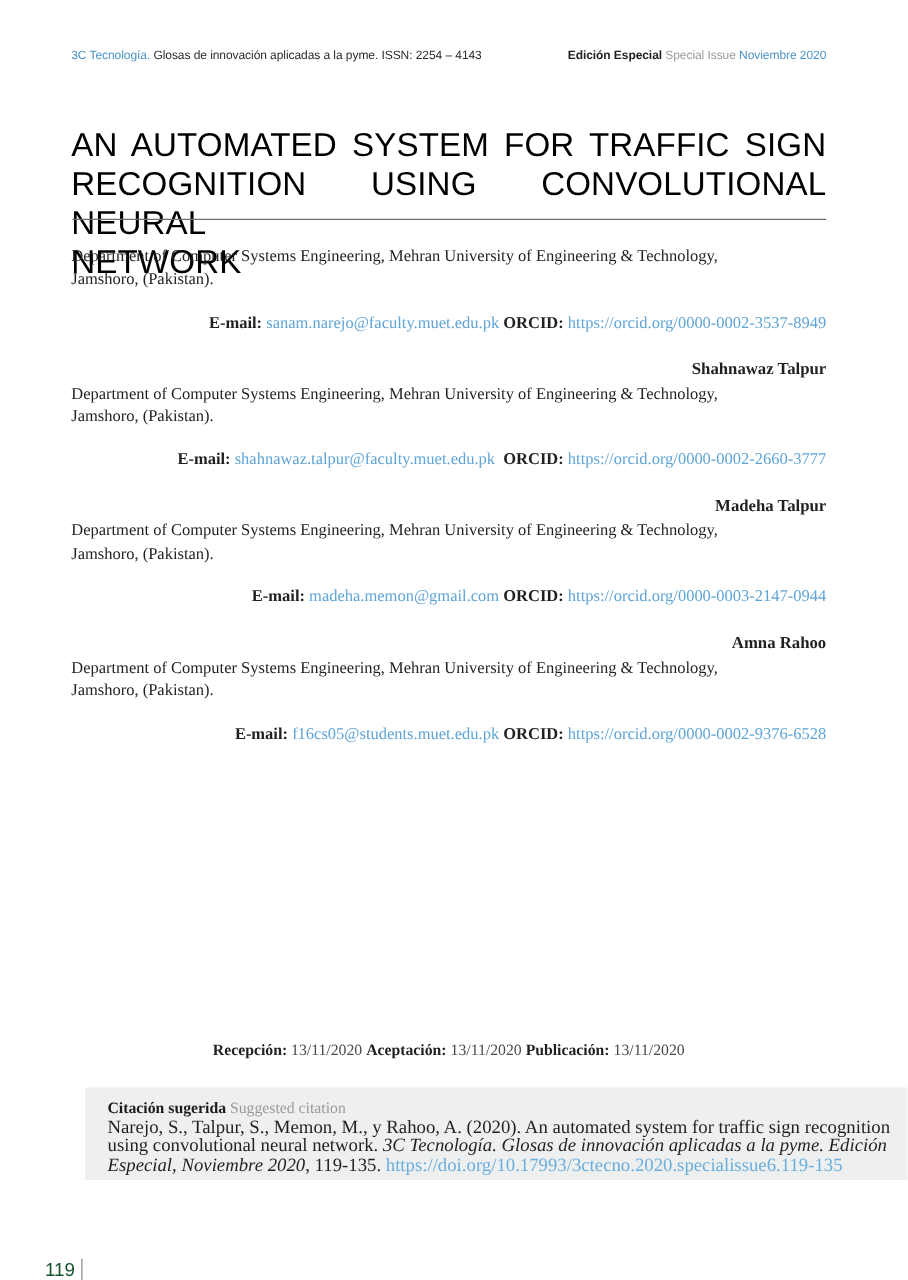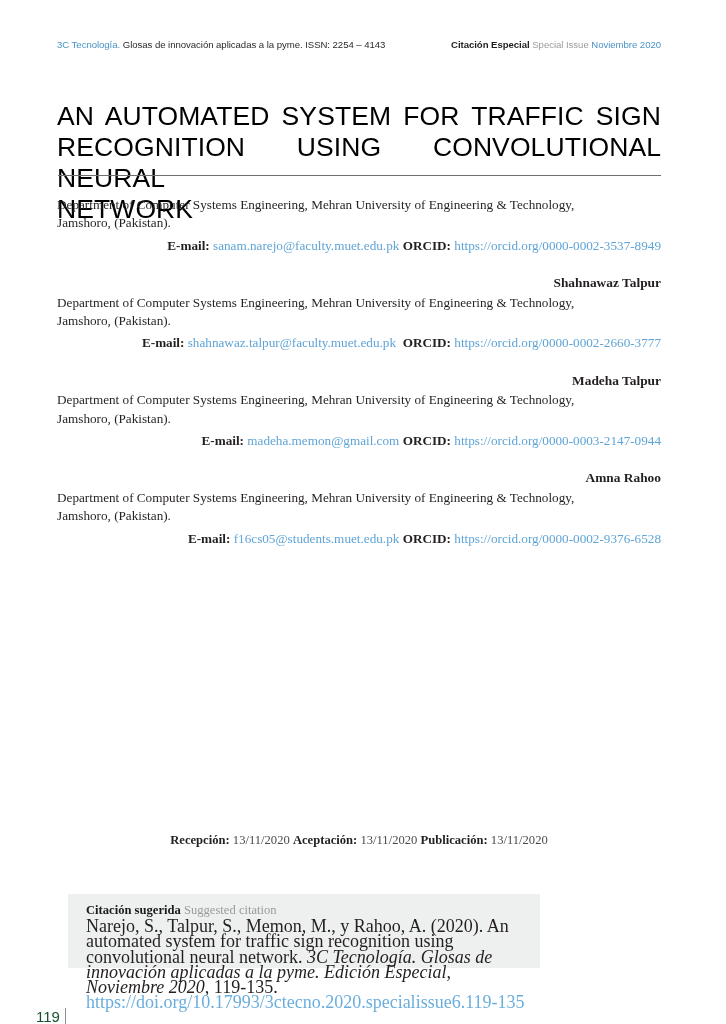--- a/index.html
+++ b/index.html
@@ -89,21 +89,21 @@
     font-size: 13.4px;
     display: block;
     margin-bottom: 1px;
   }
   .author-affil {
     display: block;
     text-align: left;
   }
   .author-contact {
     display: block;
-    margin-top: 4px;
+    margin-top: 16px;
   }
   .lbl { color: #231f20; font-weight: bold; }
   .lnk { color: #5fa4d6; }
 
   
   .dates {
     position: absolute;
     left: 57px;
     top: 832px;
     width: 604px;
@@ -112,36 +112,36 @@
     line-height: 16px;
     color: #231f20;
   }
   .dates b { font-weight: bold; }
   .dates .dv { color: #4a4a4a; }
 
   
   .citation-box {
     position: absolute;
     left: 68px;
-    top: 894px;
-    width: 472px;
+    top: 870px;
+    width: 659px;
     height: 74px;
     background: #eef0ef;
     box-sizing: border-box;
     padding: 9px 14px 8px 18px;
   }
   .cit-head {
     font-size: 12.6px;
     line-height: 15px;
     margin-bottom: 1px;
   }
   .cit-head .es { font-weight: bold; color: #1b1b1b; }
   .cit-head .en { color: #9a9a9a; }
   .cit-body {
-    font-size: 18px;
+    font-size: 15px;
     line-height: 15.3px;
     color: #231f20;
   }
   .cit-body i { font-style: italic; }
   .cit-doi { color: #6aaede; }
 
   
   .folio {
     position: absolute;
     left: 36px;
@@ -162,21 +162,21 @@
     margin-left: 5px;
   }
 </style>
 </head>
 <body>
 
 <div class="page">
 
   <div class="running-head">
     <span class="rh-right">
-      <span class="rh-especial">Citación Especial</span>
+      <span class="rh-especial">Edición Especial</span>
       <span class="rh-special">Special Issue</span>
       <span class="rh-month">Noviembre 2020</span>
     </span>
     <span class="rh-journal">3C Tecnología.</span><span class="rh-rest"> Glosas de innovación aplicadas a la pyme. ISSN: 2254 – 4143</span>
   </div>
 
   <h1 class="title">
     <div>AN AUTOMATED SYSTEM FOR TRAFFIC SIGN</div>
     <div>RECOGNITION USING CONVOLUTIONAL NEURAL</div>
     <div class="last-line">NETWORK</div>

